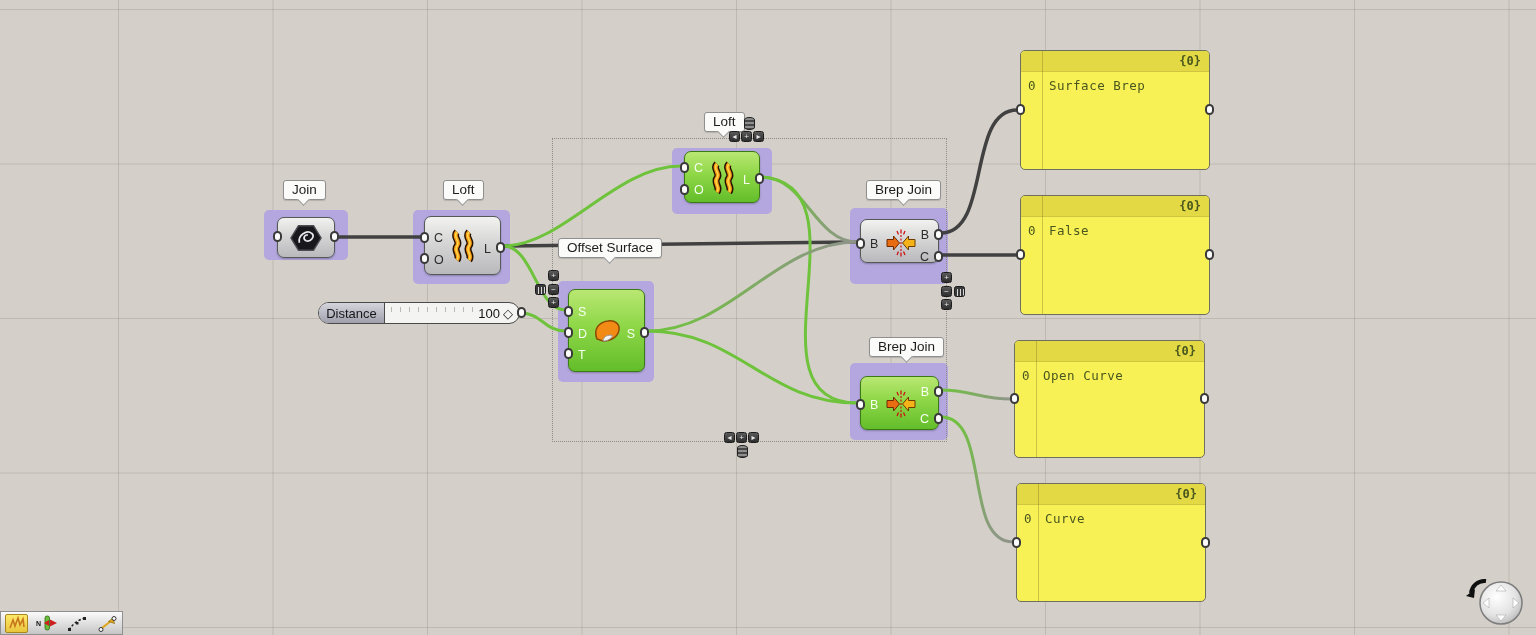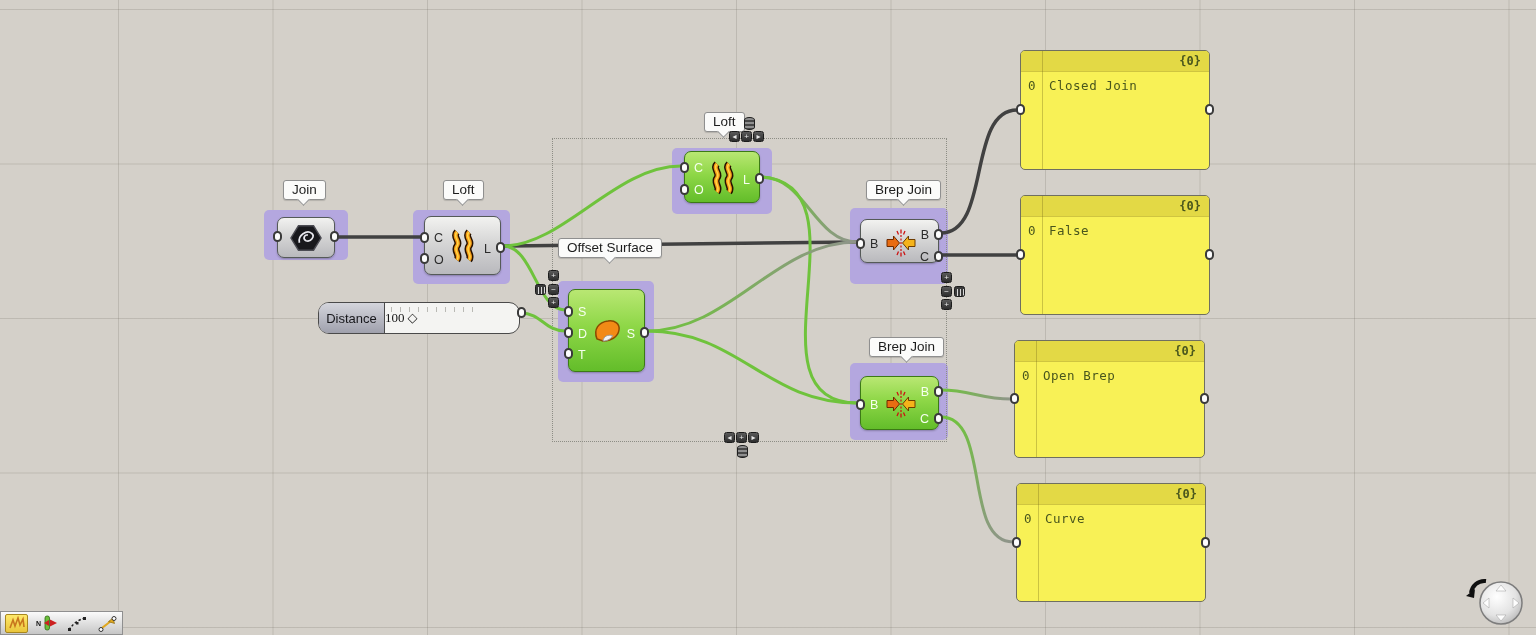--- a/index.html
+++ b/index.html
@@ -31,27 +31,27 @@
     border-radius:5px; z-index:7; }
   .nub.l { left:-5px; } .nub.r { right:-5px; }
   .icon { position:absolute; z-index:6; }
   
   .callout { position:absolute; background:#fbfbfa; border:1px solid #8f8f8f; border-radius:3px;
     padding:1px 8px 2px 8px; font-size:13.5px; color:#1c1c1c; z-index:8; white-space:nowrap;
     box-shadow:0 1px 1px rgba(0,0,0,.15); }
   .tail { position:absolute; width:9px; height:9px; background:#fbfbfa; left:50%; bottom:-5px;
     margin-left:-5px; transform:rotate(45deg); border-right:1px solid #8f8f8f; border-bottom:1px solid #8f8f8f; }
   
-  #slider { position:absolute; left:318px; top:302px; width:202px; height:32px; z-index:5;
+  #slider { position:absolute; left:318px; top:302px; width:202px; height:22px; z-index:5;
     border:1.5px solid #4a4a4a; border-radius:11px; background:#f4f4f2; display:flex; overflow:visible; }
   #slider .lab { width:66px; height:100%; border-right:1.5px solid #4a4a4a;
     border-radius:9px 0 0 9px; background:linear-gradient(180deg,#d4d5dc,#9fa0ac);
     font-size:13px; color:#17171b; display:flex; align-items:center; justify-content:center; }
   #slider .track { position:relative; flex:1; border-radius:0 9px 9px 0;
-    display:flex; align-items:center; justify-content:flex-start; padding-right:6px;font-family:Liberation Serif, serif; }
+    display:flex; align-items:center; justify-content:flex-end; padding-right:6px; }
   #slider .ticks { position:absolute; left:6px; top:4px; right:40px; height:5px;
     background:repeating-linear-gradient(90deg,#b9b9b4 0 1px,transparent 1px 9px); }
   #slider .val { font-size:13px; color:#141414; margin-right:3px; }
   #slider .dia { font-size:13px; color:#141414; }
   #slider .nub { top:4px; }
   
   .panel { position:absolute; background:#f8f156; border:1.5px solid #6f6f60; border-radius:5px; z-index:5;
     font-family:"DejaVu Sans Mono", monospace; color:#49561d; }
   .panel .hdr { position:absolute; left:0; top:0; right:0; height:21px; background:#e3d945;
     border-radius:4px 4px 0 0; border-bottom:1px solid #cfc540;
@@ -232,37 +232,37 @@
       <span class="val">100</span>
       <span class="dia">◇</span>
     </div>
     <span class="nub r" style="right:-7px"></span>
   </div>
 
   <div class="panel" style="left:1020px;top:50px;width:190px;height:120px">
     <div class="hdr">{0}</div>
     <div class="gut"></div>
     <span class="idx">0</span>
-    <span class="txt">Closed Join</span>
+    <span class="txt">Surface Brep</span>
     <span class="nub l"></span>
     <span class="nub r"></span>
   </div>
   <div class="panel" style="left:1020px;top:195px;width:190px;height:120px">
     <div class="hdr">{0}</div>
     <div class="gut"></div>
     <span class="idx">0</span>
     <span class="txt">False</span>
     <span class="nub l"></span>
     <span class="nub r"></span>
   </div>
   <div class="panel" style="left:1014px;top:340px;width:191px;height:118px">
     <div class="hdr">{0}</div>
     <div class="gut"></div>
     <span class="idx">0</span>
-    <span class="txt">Open Brep</span>
+    <span class="txt">Open Curve</span>
     <span class="nub l"></span>
     <span class="nub r"></span>
   </div>
   <div class="panel" style="left:1016px;top:483px;width:190px;height:119px">
     <div class="hdr">{0}</div>
     <div class="gut"></div>
     <span class="idx">0</span>
     <span class="txt">Curve</span>
     <span class="nub l"></span>
     <span class="nub r"></span>

